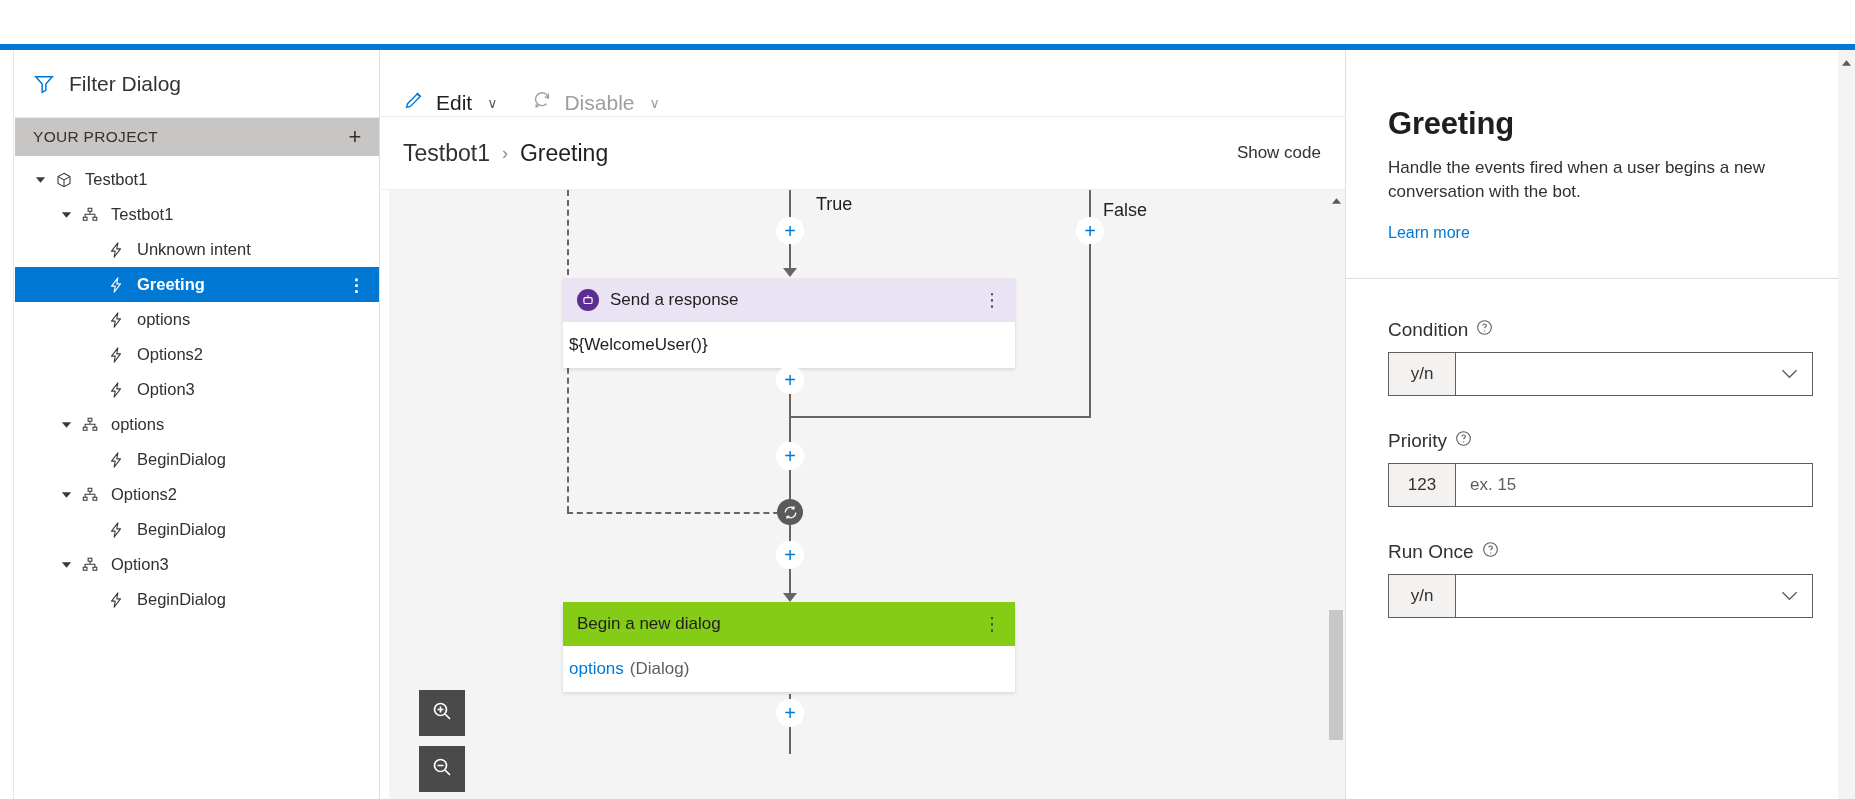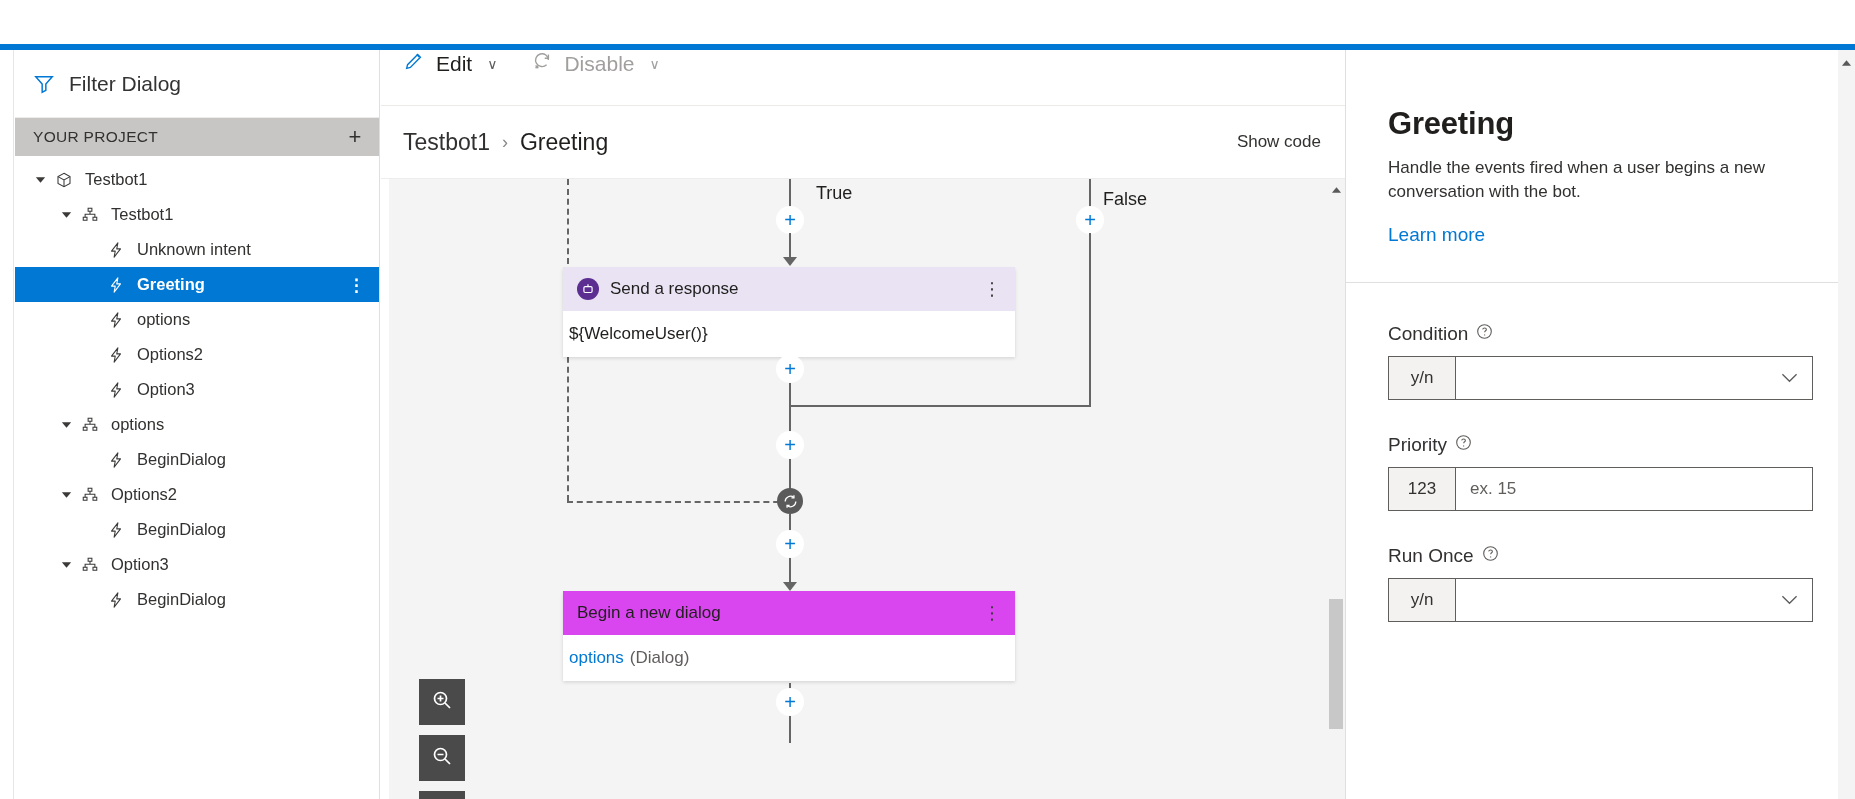--- a/index.html
+++ b/index.html
@@ -95,22 +95,22 @@
     color: #ffffff;
   }
 
   
   .main {
     position: absolute; top: 6px; left: 381px;
     width: 964px; height: 793px;
     background: #ffffff;
   }
   .toolbar {
-    height: 56px;
-    display: flex; align-items: flex-start;
+    height: 67px;
+    display: flex; align-items: flex-end;
     padding-left: 22px;
     gap: 34px;
     border-bottom: 1px solid #edebe9;
     background: #ffffff;
   }
   .tb-btn {
     display: flex; align-items: center; gap: 11px;
     font-size: 21px; cursor: pointer;
     color: #201f1e;
   }
@@ -187,21 +187,21 @@
   }
   .card-head {
     height: 44px;
     display: flex; align-items: center;
     padding: 0 14px 0 14px;
     gap: 11px;
     font-size: 17px;
     position: relative;
   }
   .card-head.purple { background: #e9e3f3; color: #201f1e; }
-  .card-head.grey   { background: #d946ef; color: #201f1e; }
+  .card-head.grey   { background: #84cc16; color: #201f1e; }
   .card-body {
     min-height: 46px;
     display: flex; align-items: center;
     padding: 0 6px;
     font-size: 17px;
     background: #ffffff;
     color: #201f1e;
     gap: 6px;
   }
   .kebab {
@@ -253,21 +253,21 @@
   .rpanel {
     position: absolute; top: 6px; left: 1345px;
     width: 510px; height: 793px;
     background: #ffffff;
     border-left: 1px solid #e1dfdd;
   }
   .rp-inner { padding: 56px 42px 0 42px; }
   .rp-title { font-size: 31px; font-weight: bold; color: #201f1e; letter-spacing:-.2px; }
   .rp-sub  { font-size: 16.5px; font-weight: bold; color: #201f1e; margin-top: 11px; }
   .rp-desc { font-size: 17px; color: #323130; margin-top: 14px; line-height: 1.42; max-width: 400px;}
-  .rp-link { font-size: 19px; color: #0078d4; margin-top: 20px; display:inline-block; cursor:pointer;}
+  .rp-link { font-size: 16px; color: #0078d4; margin-top: 20px; display:inline-block; cursor:pointer;}
   .rp-div { height: 1px; background: #e1dfdd; margin-top: 36px; margin-left:0;}
 
   .field { padding: 0 42px; }
   .field.first { margin-top: 40px; }
   .field.next  { margin-top: 34px; }
   .fl {
     display: flex; align-items: center; gap: 8px;
     font-size: 19px; color: #323130; margin-bottom: 11px;
   }
   .qmark { width:17px;height:17px;display:inline-block; }

